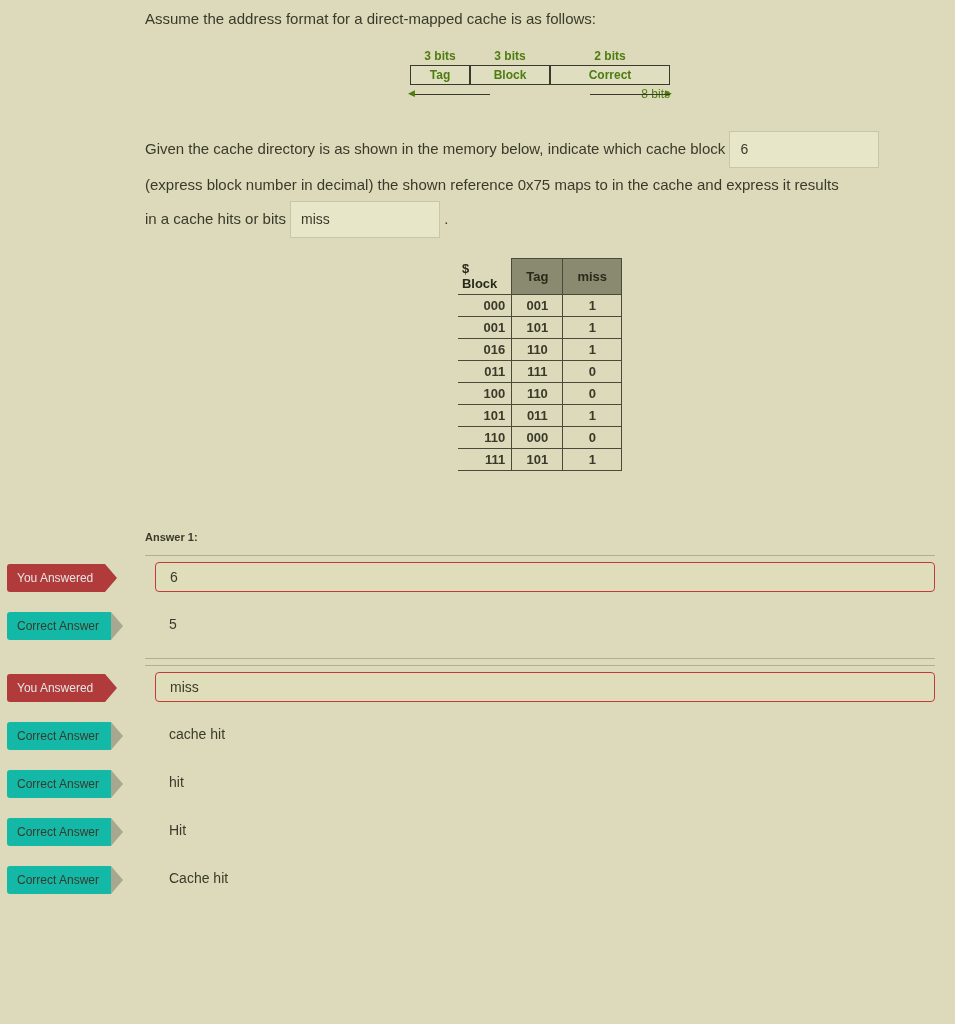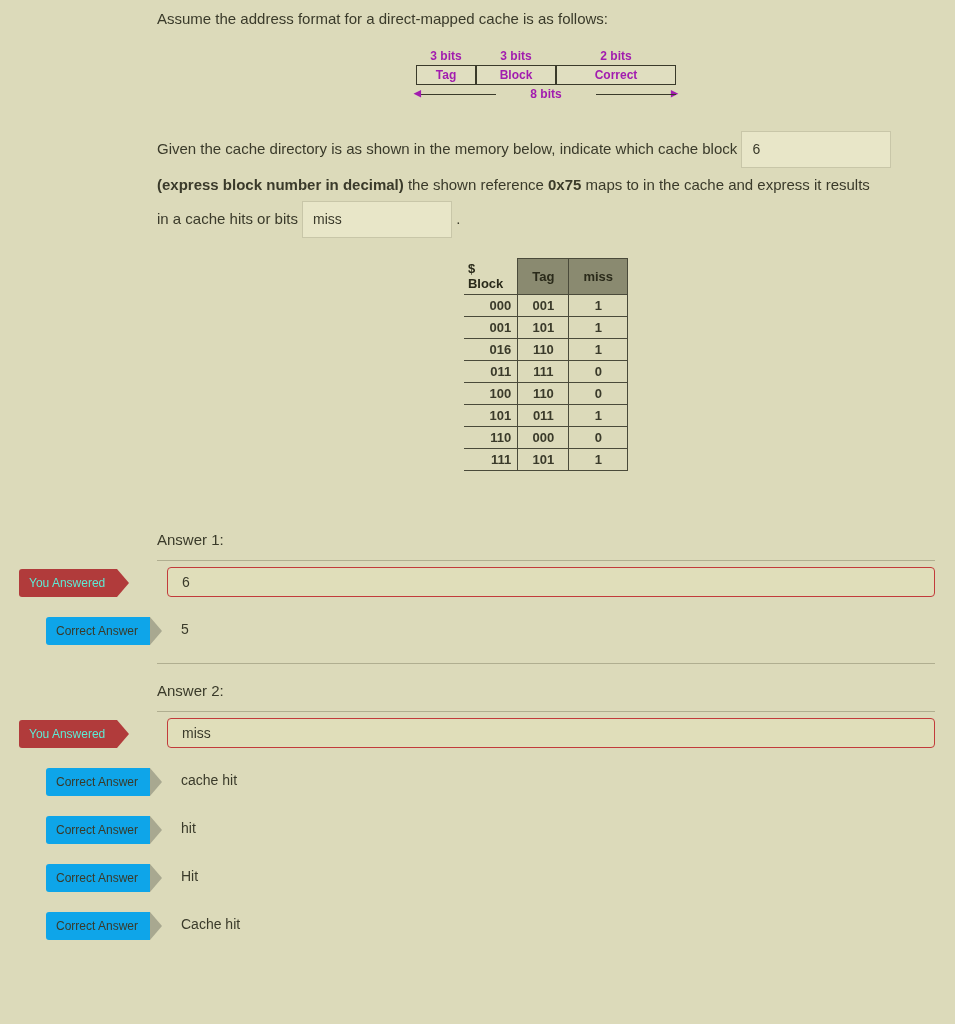--- a/index.html
+++ b/index.html
@@ -4,53 +4,53 @@
 <style>
   * { box-sizing: border-box; }
   body {
     margin: 0;
     background: #dcdaba;
     font-family: "Helvetica Neue", Arial, sans-serif;
     color: #3a3a2a;
     width: 955px;
   }
   .page {
-    padding: 10px 0 40px 12px;
+    padding: 10px 0 40px 0;
     position: relative;
   }
   .content {
     margin-left: 145px;
     margin-right: 20px;
   }
   .intro { font-size: 15px; margin-bottom: 20px; }
   .addr-format {
     margin: 0 auto 30px auto;
     width: 260px;
     font-size: 12px;
     font-weight: bold;
-    color: #a21caf;
+    color: #4d7c0f;
   }
   .addr-row { display:flex; }
   .addr-cell { text-align:center; padding:2px 0; }
   .addr-labels .addr-cell { border:none; }
   .addr-boxes .addr-cell { border:1px solid #3a3a2a; background:#e0dec0; }
   .w-tag { width:60px; }
   .w-block { width:80px; }
   .w-offset { width:120px; }
-  .addr-total { text-align:center; font-size:12px; font-weight:bold; margin-top:2px; position:relative; }
+  .addr-total { text-align:right; font-size:12px; font-weight:normal; margin-top:2px; position:relative; }
   .addr-total::before, .addr-total::after {
     content:""; position:absolute; top:50%; width:80px; border-top:1px solid #3a3a2a;
   }
   .addr-total::before { left:0; }
   .addr-total::after { right:0; }
   .arrow-l::before { content:"◀"; position:absolute; left:-2px; top:1px; font-size:9px; }
   .arrow-r::after { content:"▶"; position:absolute; right:-2px; top:1px; font-size:9px; }
 
   .para { font-size:15px; line-height:2.2; }
-  .bold { font-weight:bold;margin-top:20px; }
+  .bold { font-weight:normal;margin-top:20px; }
   .blank {
     display:inline-block;
     background:#e8e6c8;
     border:1px solid #c8c6a8;
     padding:2px 10px;
     min-width:80px;
     font-size:14px;
     vertical-align:baseline;
   }
   .blank-wide { min-width:150px; }
@@ -64,45 +64,45 @@
     border:1px solid #4a4a3a;
     padding:3px 14px;
     text-align:center;
     font-weight:bold;
   }
   .cache-table th { background:#8a8a70; color:#2a2a1a; }
   .cache-table th.sblock { background:transparent; border-left:none; border-top:none; text-align:left; padding-left:4px; }
   .cache-table td.sb { border-left:none; background:transparent; text-align:right; padding-right:6px; }
 
   .answer-section { margin-top:30px; }
-  .answer-label { font-weight:normal; font-size:15px; margin:18px 0 12px 0; }
+  .answer-label { font-weight:bold; font-size:11px; margin:18px 0 12px 0; }
   .divider { border-top:1px solid #b0ae90; margin:6px 0; }
 
   .row-wrap { position:relative; margin-bottom:14px; min-height:34px; }
   .badge {
     position:absolute;
     left:-138px;
     top:2px;
     height:28px;
     line-height:28px;
     padding:0 12px 0 10px;
     font-size:12px;
-    color:#5eead4;
+    color:#e5e5e5;
     border-radius:3px 0 0 3px;
   }
   .badge::after {
     content:"";
     position:absolute;
     right:-12px; top:0;
     border-top:14px solid transparent;
     border-bottom:14px solid transparent;
   }
   .badge.red { background:#b13b3b; }
   .badge.red::after { border-left:12px solid #b13b3b; }
-  .badge.gray { background:#0ea5e9; color:#3a3a2a;margin-left:27px; }
+  .badge.gray { background:#14b8a6; color:#3a3a2a; }
   .badge.gray::after { border-left:12px solid #a8a890; }
 
   .ans-box {
     margin-left:10px;
     border:1px solid #c23b3b;
     border-radius:4px;
     padding:6px 14px;
     font-size:14px;
     background:#e0deba;
   }
@@ -209,21 +209,20 @@
         <div class="badge red">You Answered</div>
         <div class="ans-box">6</div>
       </div>
 
       <div class="row-wrap">
         <div class="badge gray">Correct Answer</div>
         <div class="ans-plain">5</div>
       </div>
 
       <div class="divider"></div>
-      <div class="answer-label">Answer 2:</div>
       <div class="divider"></div>
 
       <div class="row-wrap">
         <div class="badge red">You Answered</div>
         <div class="ans-box">miss</div>
       </div>
 
       <div id="a2-correct-list">
           <div class="row-wrap">
             <div class="badge gray">Correct Answer</div>

